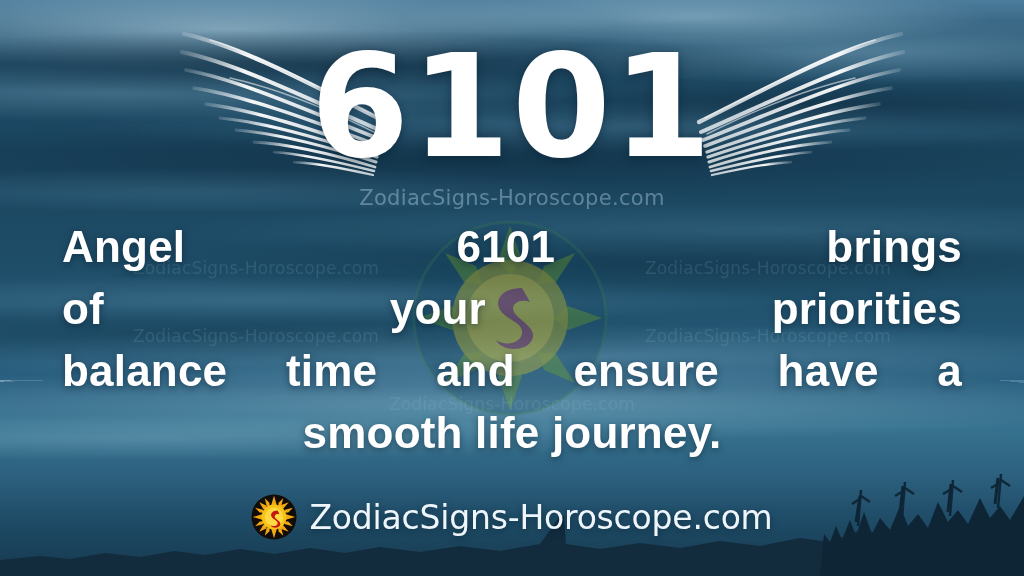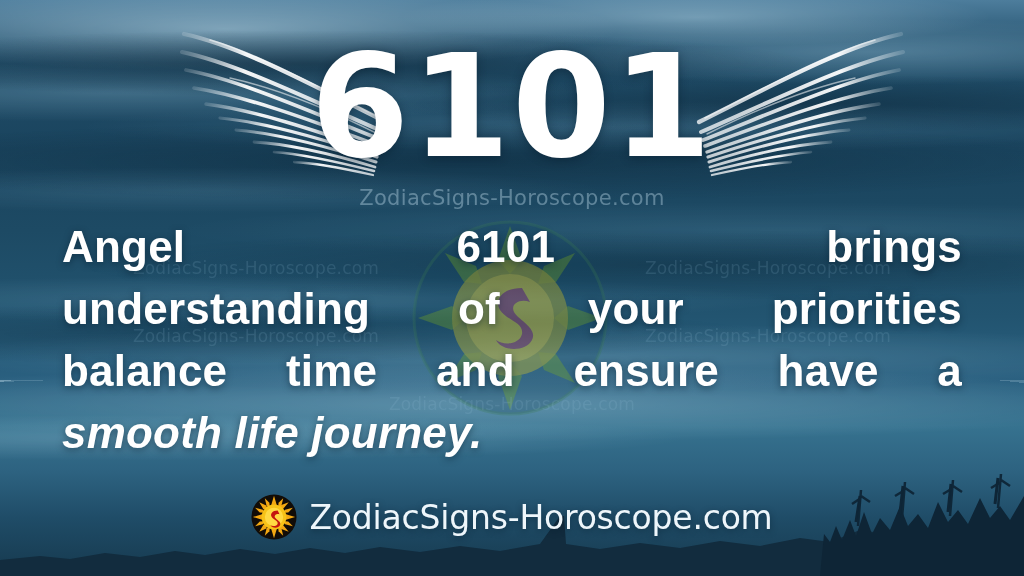--- a/index.html
+++ b/index.html
@@ -159,21 +159,21 @@
     line-height: 62px;
     font-weight: 700;
     letter-spacing: .2px;
     text-shadow: 0 2px 7px rgba(6,26,42,.5);
     white-space: nowrap;
   }
   .body-line.justify {
     display: flex;
     justify-content: space-between;
   }
-  .body-line.center { display: block; font-style: italic; }
+  .body-line.center { text-align: center; display: block; }
 
   
   .footer {
     position: absolute;
     left: 0; right: 0;
     top: 494px;
     display: flex;
     align-items: center;
     justify-content: center;
     gap: 12px;
@@ -309,21 +309,20 @@
   <div class="title">6101</div>
   <div class="title-watermark">ZodiacSigns-Horoscope.com</div>
 
   <div class="body-copy">
     <div class="body-line justify">
       <span>Angel</span>
       <span>6101</span>
       <span>brings</span>
     </div>
     <div class="body-line justify">
-      <span>understanding</span>
       <span>of</span>
       <span>your</span>
       <span>priorities</span>
     </div>
     <div class="body-line justify">
       <span>balance</span>
       <span>time</span>
       <span>and</span>
       <span>ensure</span>
       <span>have</span>

